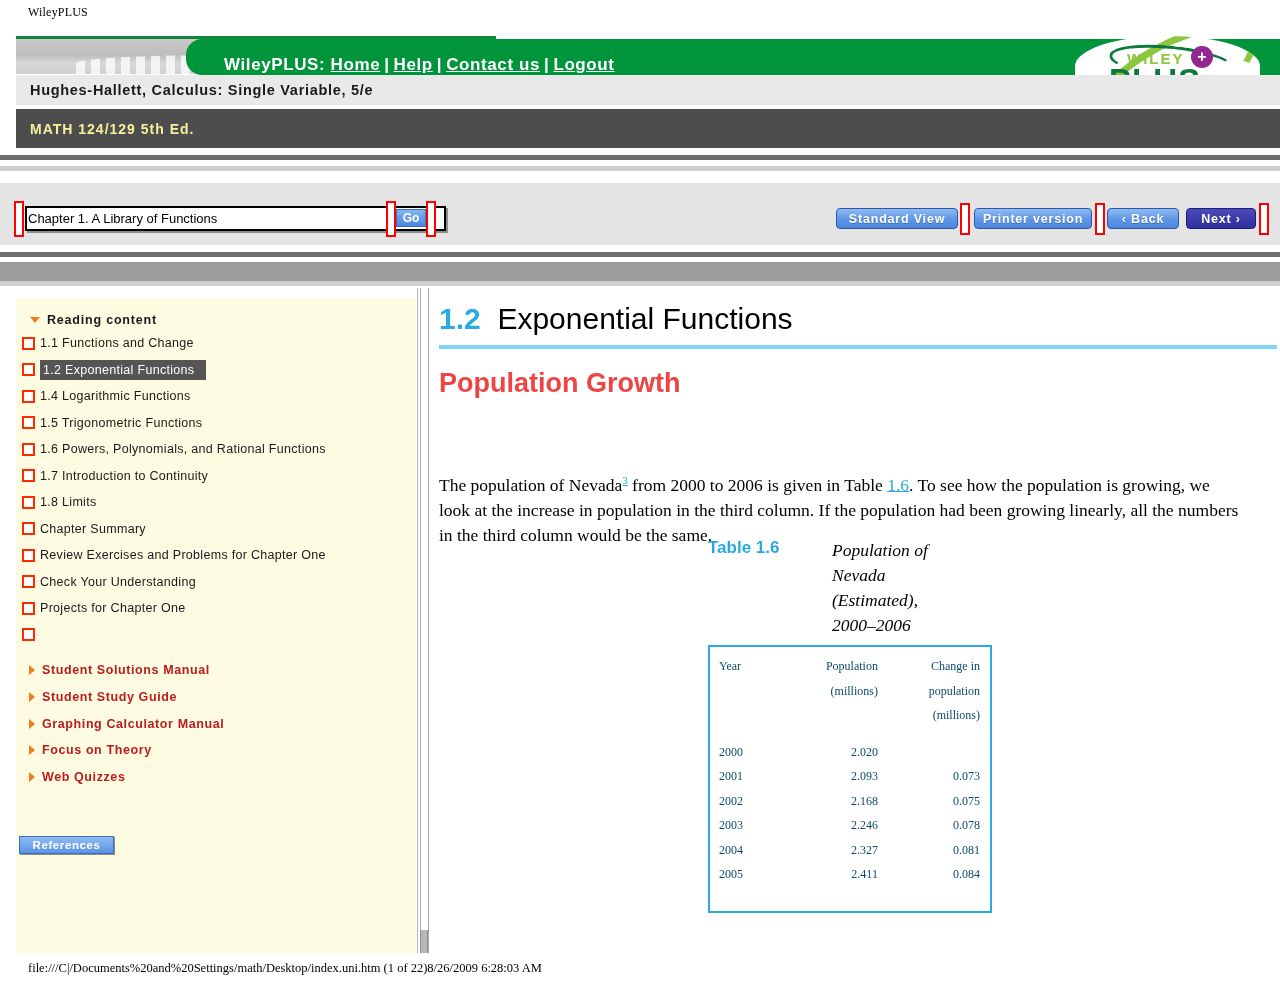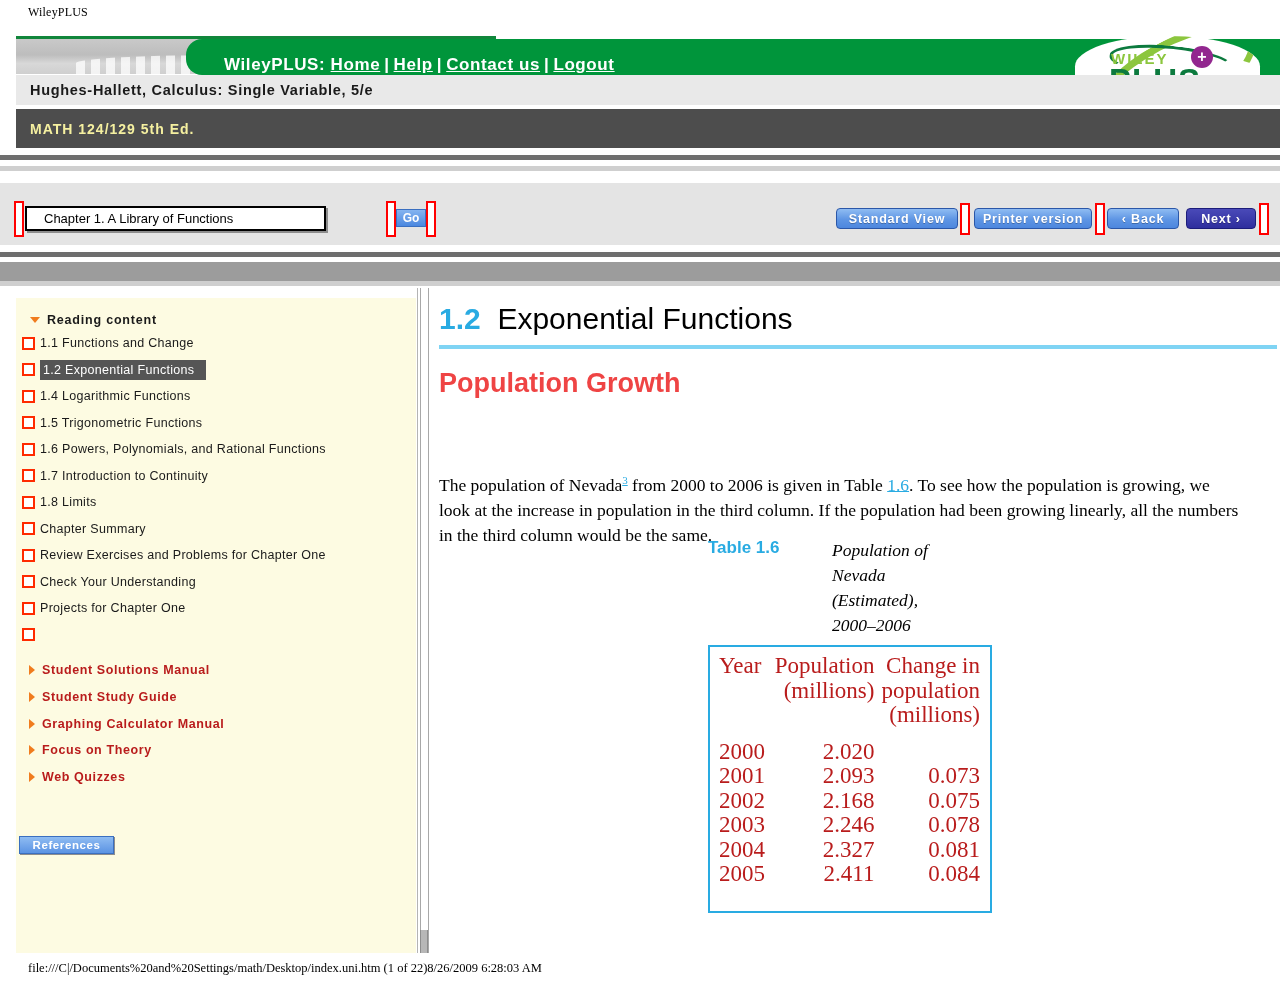--- a/index.html
+++ b/index.html
@@ -135,21 +135,21 @@
     left: 34px; top: 10px;
     width: 120px; height: 26px;
     border-radius: 50%;
     border: 3px solid #0c7a3e;
     border-bottom-color: transparent;
     border-right-color: transparent;
     transform: rotate(6deg);
   }
   .logo-wiley {
     position: absolute;
-    left: 36px; top: 14px;
+    left: 52px; top: 14px;
     font-size: 15px; font-weight: bold;
     letter-spacing: 2px;
     color: #8cc63e;
   }
   .logo-plus-word {
     position: absolute;
     left: 34px; top: 26px;
     font-size: 33px; font-weight: bold;
     letter-spacing: 1px;
     color: #0c7a3e;
@@ -201,30 +201,30 @@
   .mark {
     position: absolute;
     width: 10px;
     border: 2px solid #ff0000;
     background: #ffffff;
     box-sizing: border-box;
   }
   .chapter-select {
     position: absolute;
     left: 25px; top: 206px;
-    width: 301px; height: 25px;
+    width: 421px; height: 25px;
     background: #ffffff;
     border: 2px solid #000000;
     box-shadow: 2px 2px 0 #8d8d8d;
     box-sizing: border-box;
     display: flex;
     align-items: center;
     font-size: 13px;
     color: #000;
-    padding-left: 17px;
+    padding-left: 1px;
     font-family: "Liberation Sans", sans-serif;
   }
   .btn-go {
     position:absolute;
     left: 396px; top: 209px;
     width: 30px; height: 18px;
     background: linear-gradient(180deg,#85b4f0 0%, #4a87df 100%);
     border: 1px solid #3a6fc0;
     color: #ffffff;
     font-size: 12px; font-weight: bold;
@@ -431,22 +431,22 @@
   }
   table.data {
     margin-top: 7px;
     border-left: 2px solid #29abe2;
     border-right: 2px solid #29abe2;
     border-top: 2px solid #29abe2;
     border-bottom: 2px solid #29abe2;
     border-collapse: collapse;
     width: 284px;
     font-family: "Liberation Serif", serif;
-    font-size: 23px;
-    color: #b91c1c;
+    font-size: 12px;
+    color: #0c4a6e;
   }
   table.data th, table.data td {
     padding: 0 3px;
     font-weight: normal;
     line-height: 24.5px;
     text-align: right;
     vertical-align: top;
   }
   table.data thead th { text-align: right; }
   table.data thead th:first-child { text-align: left; padding-left: 9px; }

